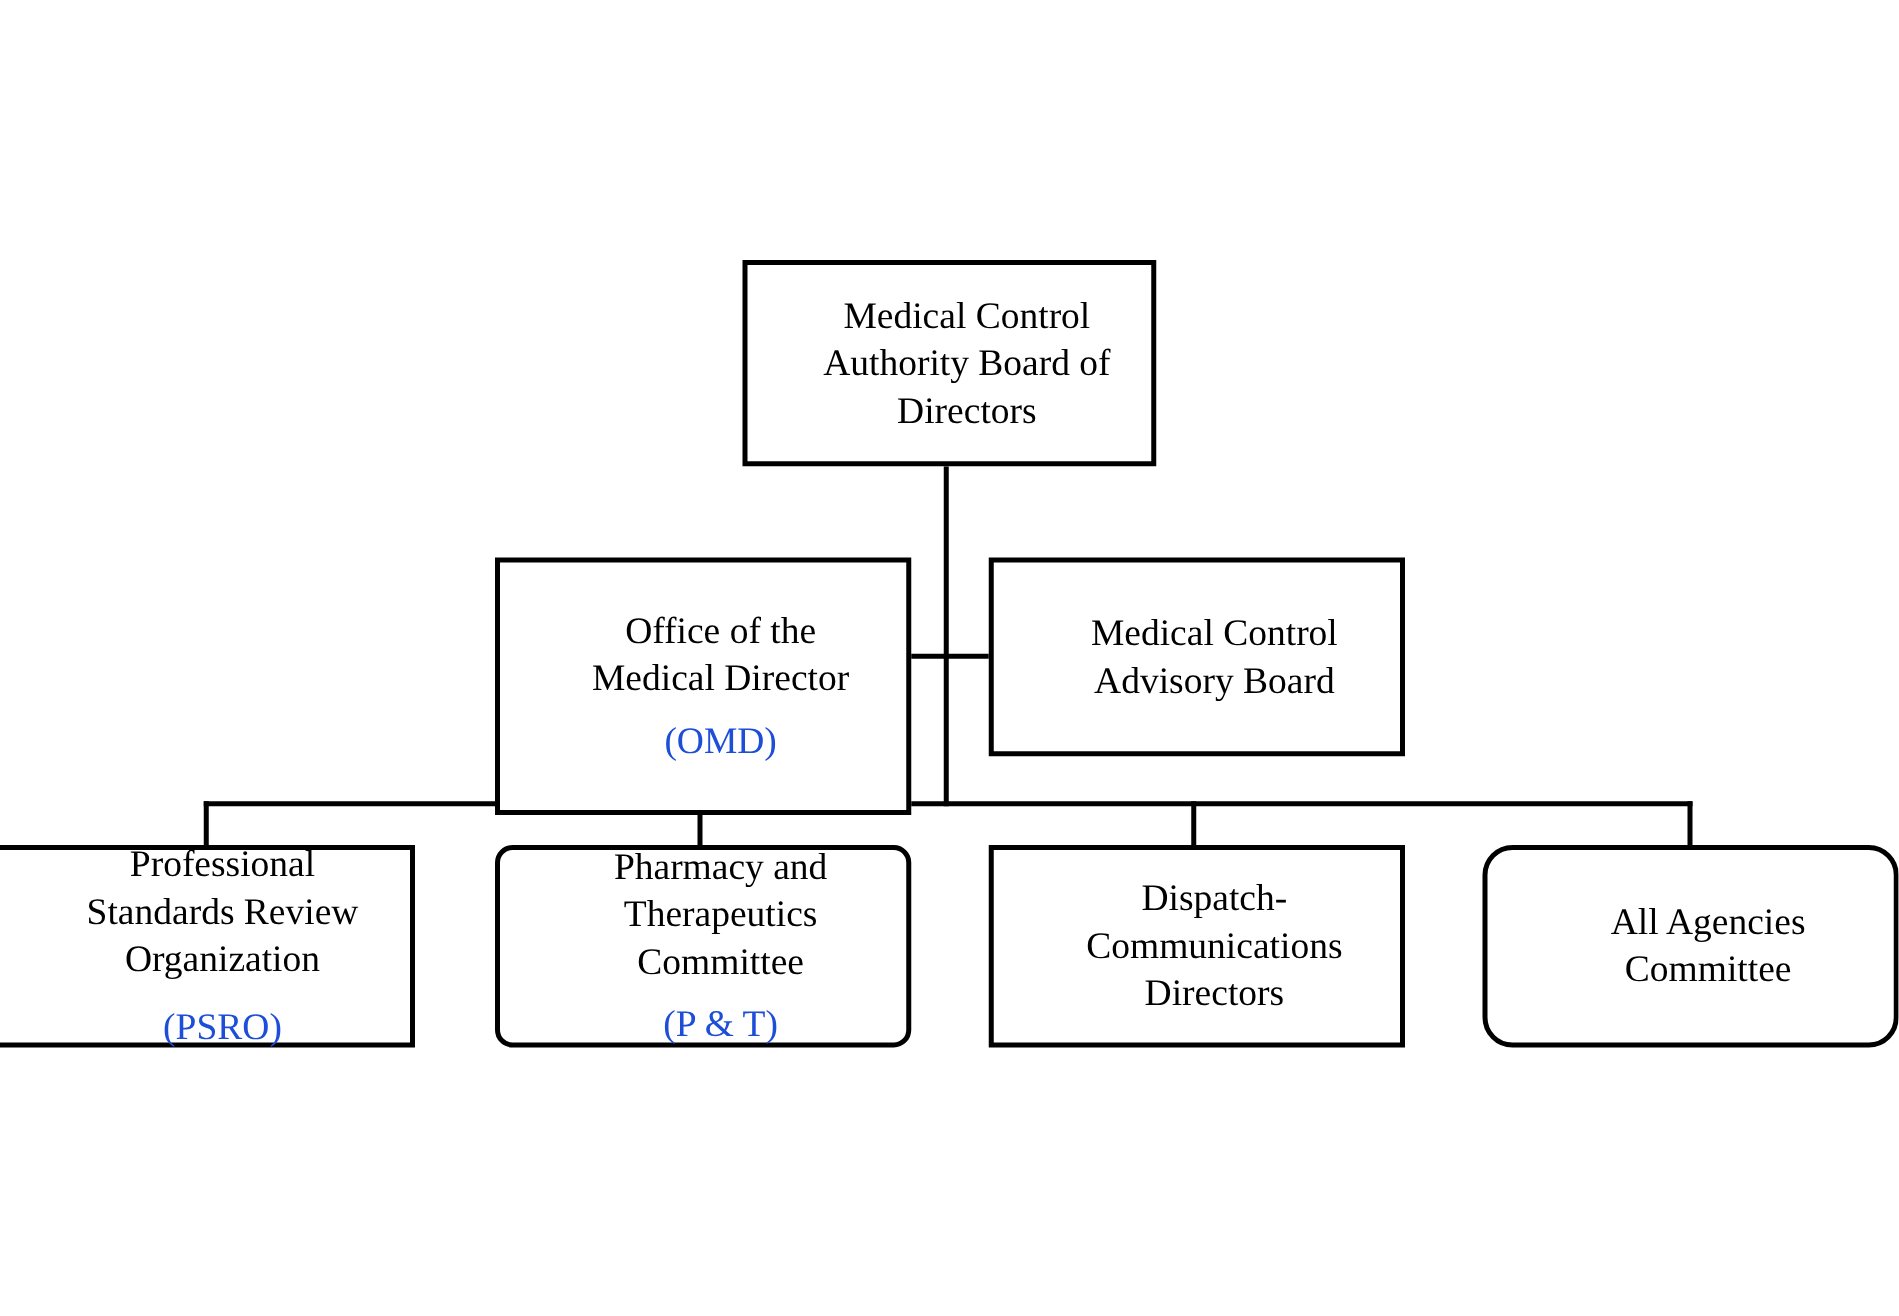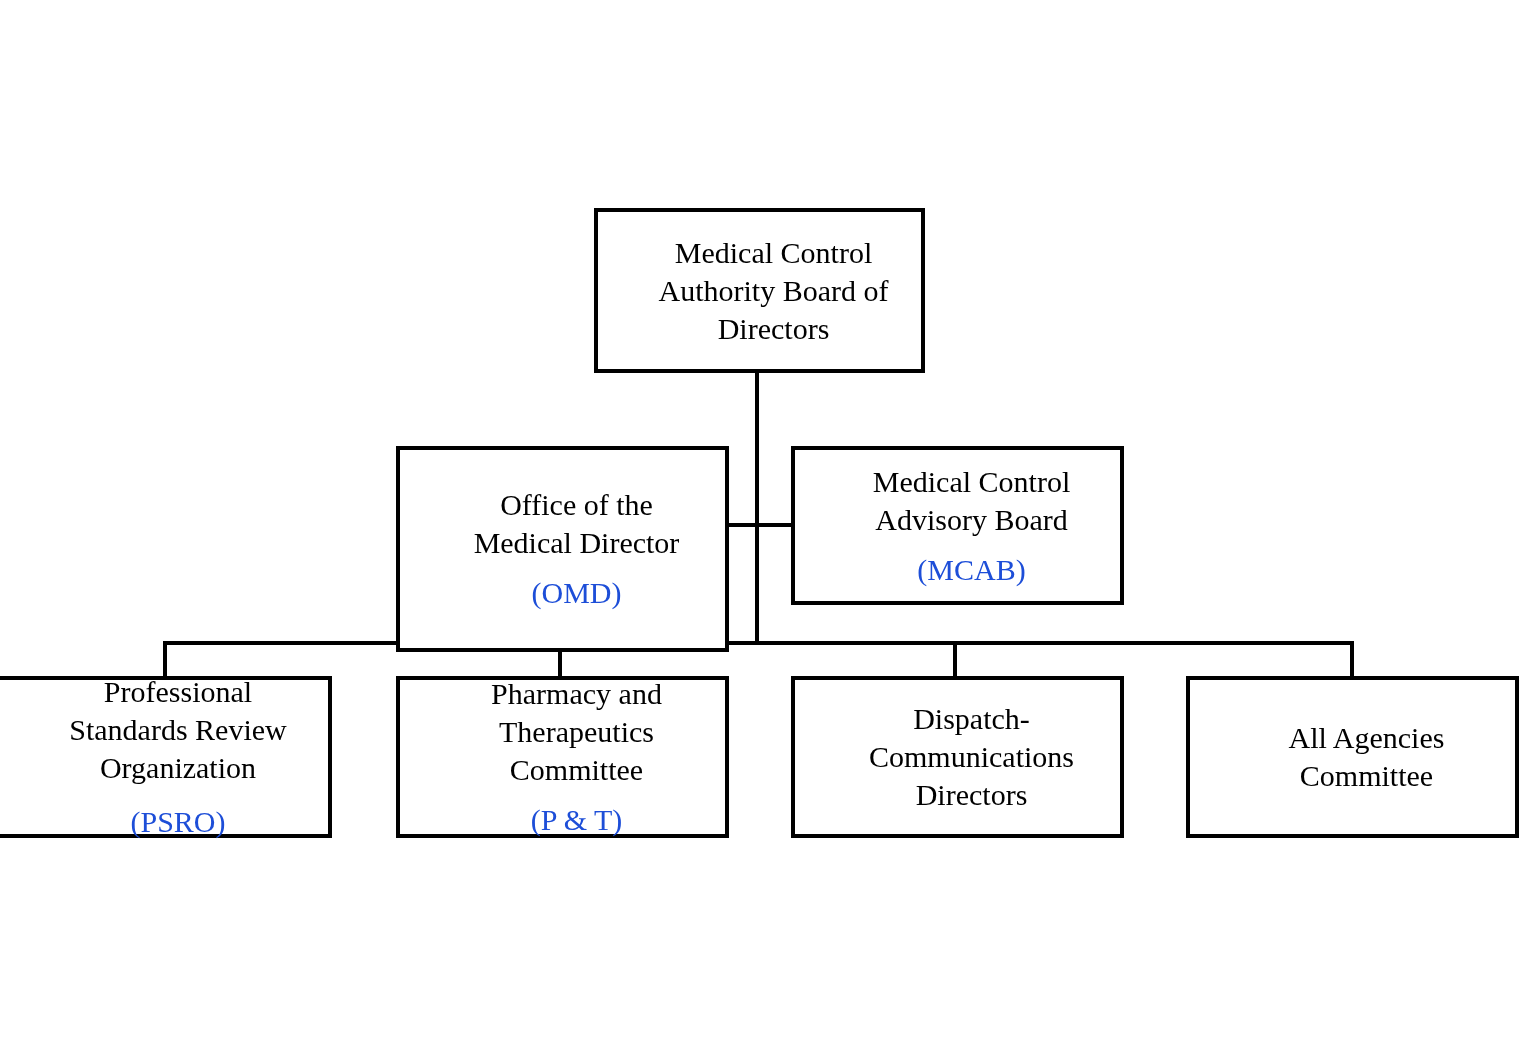--- a/index.html
+++ b/index.html
@@ -86,50 +86,49 @@
       <span class="node-label">Office of the
 Medical Director</span>
       <span class="node-abbr">(OMD)</span>
     </span>
   </div>
 
   <div class="node" style="left:791px; top:446px; width:333px; height:159px;">
     <span class="node-inner">
       <span class="node-label">Medical Control
 Advisory Board</span>
-      <span class="node-abbr">(MCAB)</span>
     </span>
   </div>
 
   <div class="node" style="left:-4px; top:676px; width:336px; height:162px;">
     <span class="node-inner">
       <span class="node-label">Professional
 Standards Review
 Organization</span>
       <span class="node-abbr" style="margin-top:16px;">(PSRO)</span>
     </span>
   </div>
 
-  <div class="node" style="left:396px; top:676px; width:333px; height:162px;">
+  <div class="node" style="left:396px; top:676px; width:333px; height:162px;border-radius:14px;">
     <span class="node-inner">
       <span class="node-label">Pharmacy and
 Therapeutics
 Committee</span>
       <span class="node-abbr">(P &amp; T)</span>
     </span>
   </div>
 
   <div class="node" style="left:791px; top:676px; width:333px; height:162px;">
     <span class="node-inner">
       <span class="node-label">Dispatch-
 Communications
 Directors</span>
     </span>
   </div>
 
-  <div class="node" style="left:1186px; top:676px; width:333px; height:162px;">
+  <div class="node" style="left:1186px; top:676px; width:333px; height:162px;border-radius:24px;">
     <span class="node-inner">
       <span class="node-label">All Agencies
 Committee</span>
     </span>
   </div>
 
 </div>
 
 </body></html>

